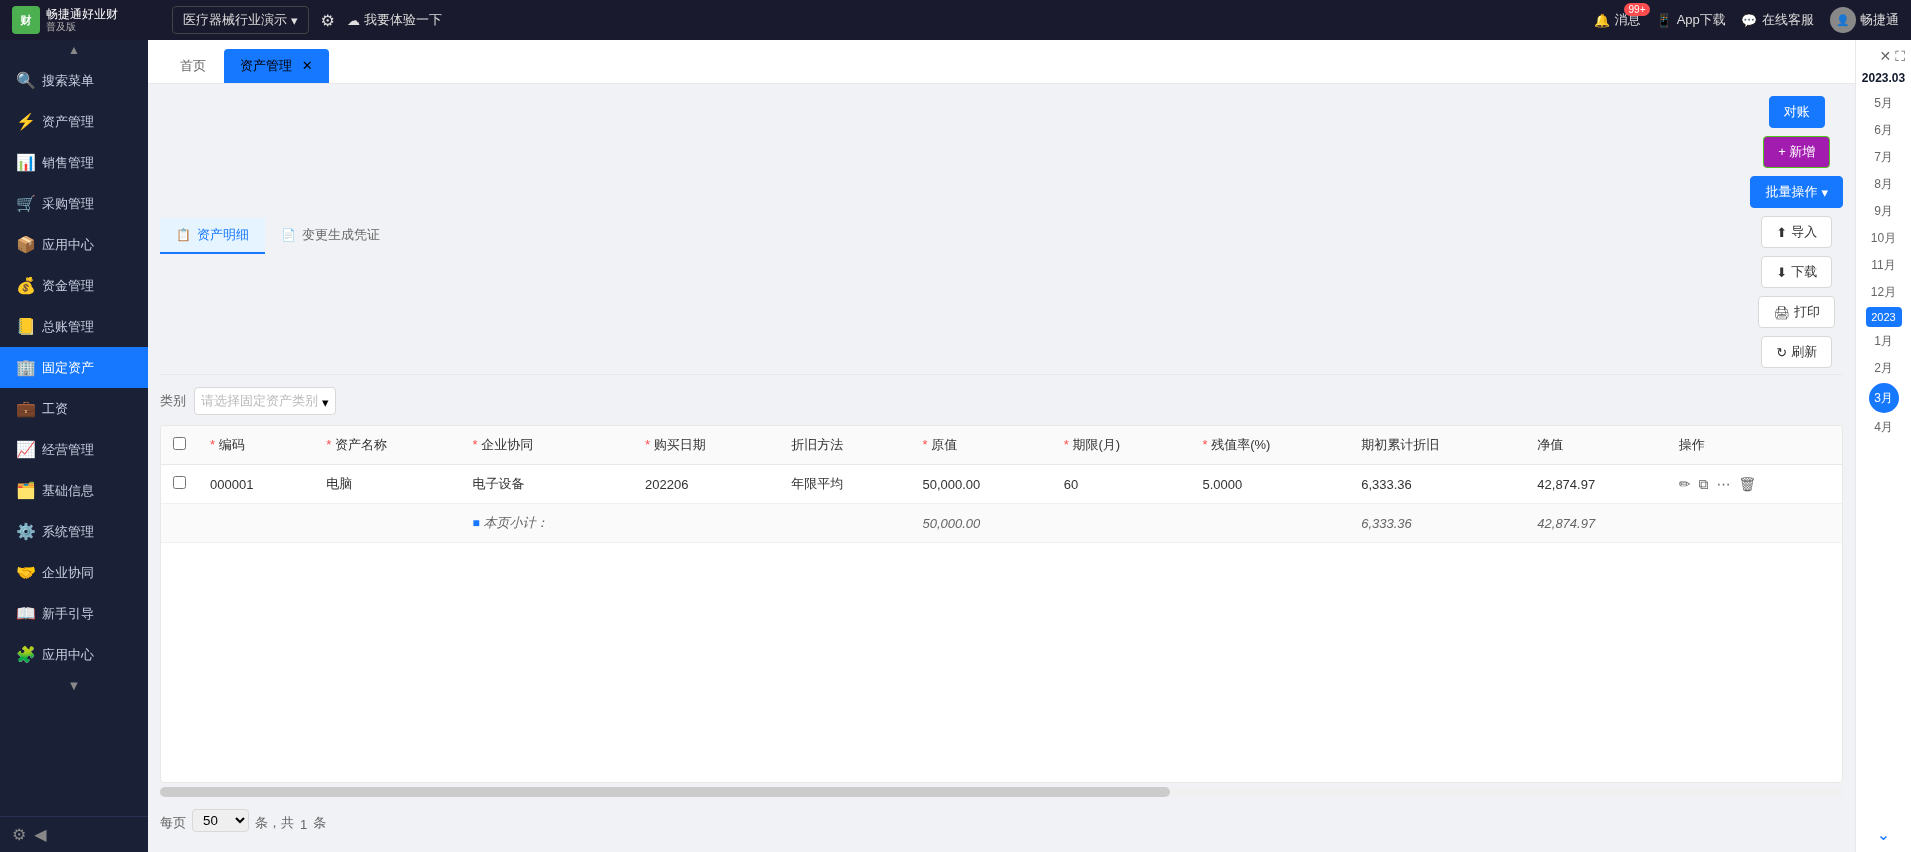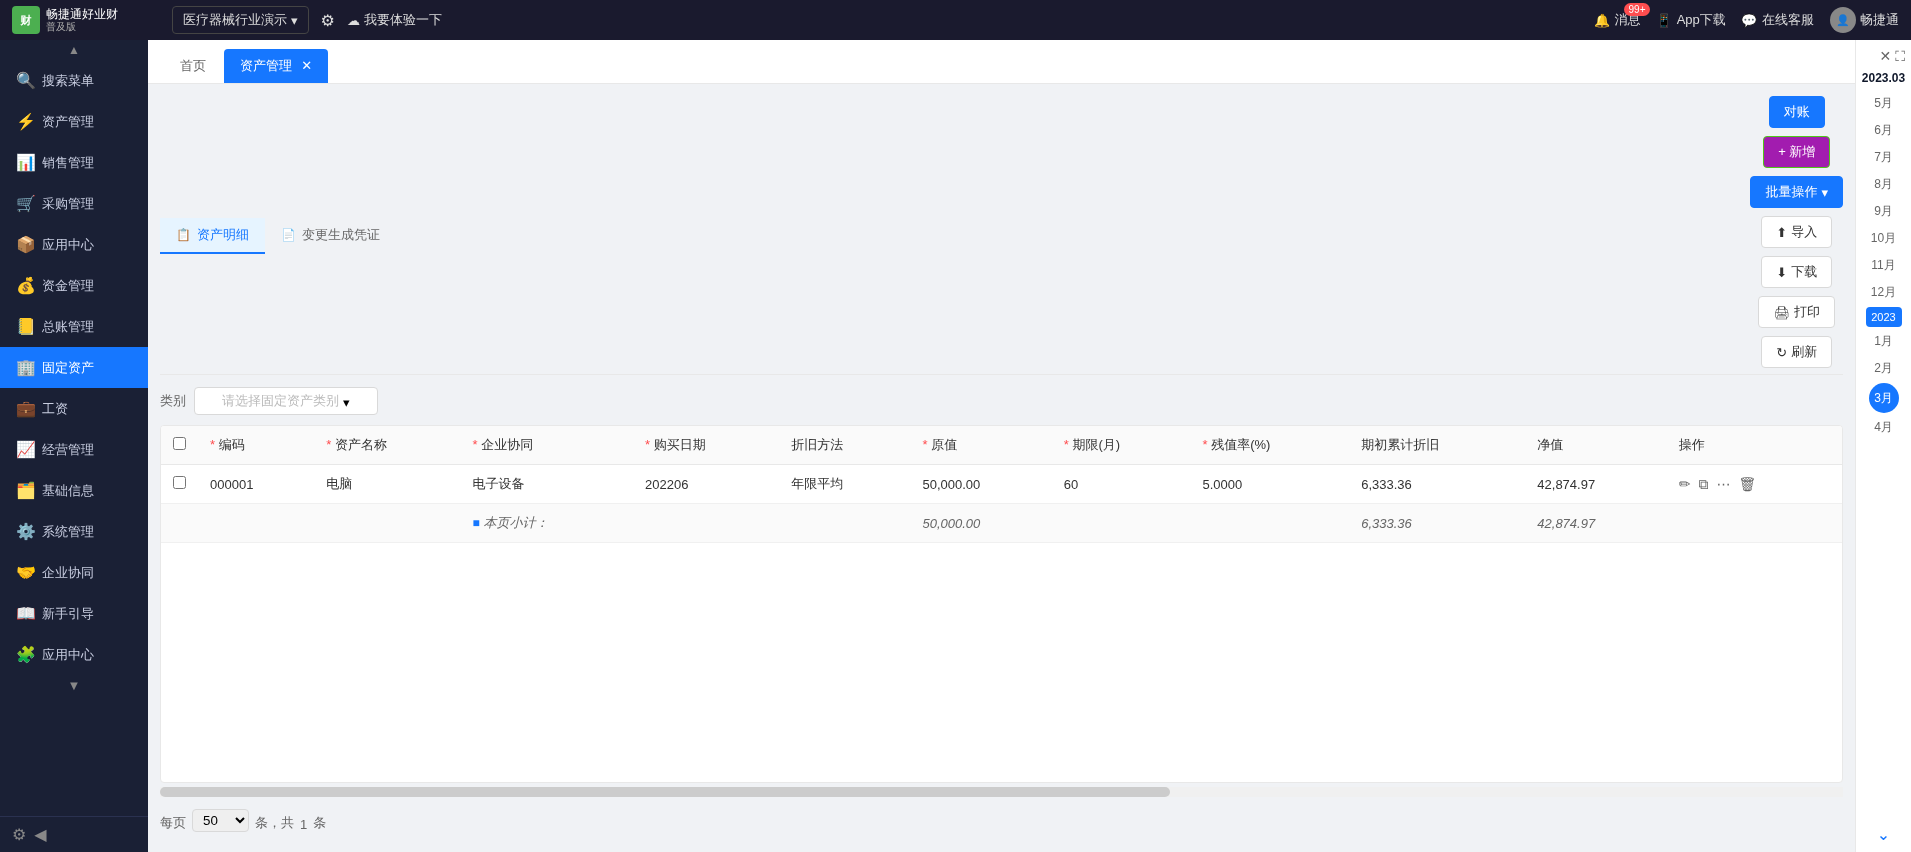--- a/index.html
+++ b/index.html
@@ -32,36 +32,36 @@
     .sidebar-bottom { margin-top: auto; display: flex; align-items: center; padding: 8px 12px; gap: 8px; border-top: 1px solid #2a3150; }
     .sidebar-bottom-icon { font-size: 16px; cursor: pointer; color: #888; }
     .sidebar-scroll-down { height: 20px; display: flex; align-items: center; justify-content: center; cursor: pointer; color: #888; }
 
     
     .content-area { flex: 1; display: flex; flex-direction: column; overflow: hidden; background: #f0f2f5; }
 
     
     .tab-bar { height: 44px; background: #fff; display: flex; align-items: flex-end; padding: 0 16px; gap: 2px; border-bottom: 1px solid #e8e8e8; flex-shrink: 0; }
     .tab { padding: 8px 16px; cursor: pointer; font-size: 13px; color: #666; border-radius: 4px 4px 0 0; }
-    .tab.active { background: #1677ff; color: #ffffff; font-family: Liberation Serif, serif; }
+    .tab.active { background: #1677ff; color: #000000; }
     .tab-close { margin-left: 6px; cursor: pointer; }
 
     
     .page-content { flex: 1; display: flex; flex-direction: column; overflow: hidden; padding: 12px; }
 
     
     .inner-tab-bar { display: flex; align-items: center; gap: 0; border-bottom: 1px solid #e8e8e8; margin-bottom: 12px; }
     .inner-tab { padding: 8px 16px; cursor: pointer; font-size: 13px; color: #666; display: flex; align-items: center; gap: 6px; border-bottom: 2px solid transparent; margin-bottom: -1px; }
     .inner-tab.active { color: #1677ff; border-bottom: 2px solid #1677ff; background: #e6f4ff; }
     .inner-tab-icon { font-size: 12px; }
 
     
     .toolbar { display: flex; align-items: center; gap: 8px; margin-bottom: 10px; }
     .toolbar-label { color: #666; }
-    .filter-select { display: flex; align-items: flex-end; gap: 4px; border: 1px solid #d9d9d9; border-radius: 4px; padding: 4px 27px; background: #fff; cursor: pointer; min-width: 140px; }
+    .filter-select { display: flex; align-items: flex-end; gap: 4px; border: 1px solid #d9d9d9; border-radius: 4px; padding: 4px 6px; background: #fff; cursor: pointer; min-width: 140px; }
     .filter-select-placeholder { color: #bbb; }
     .btn { padding: 6px 14px; border-radius: 4px; border: 1px solid #d9d9d9; background: #fff; cursor: pointer; font-size: 13px; color: #333; display: flex; align-items: center; gap: 4px; }
     .btn-primary { background: #1677ff; color: #fff; border-color: #1677ff; }
     .btn-success { background: #a21caf; color: #fff; border-color: #52c41a; }
     .toolbar-right { margin-left: auto; display: flex; align-items: center; gap: 8px; }
     .btn-batch { background: #1677ff; color: #fff; border-color: #1677ff; display: flex; align-items: center; gap: 4px; }
 
     
     .table-container { flex: 1; overflow: auto; background: #fff; border: 1px solid #e8e8e8; border-radius: 4px; }
     table { width: 100%; border-collapse: collapse; }

